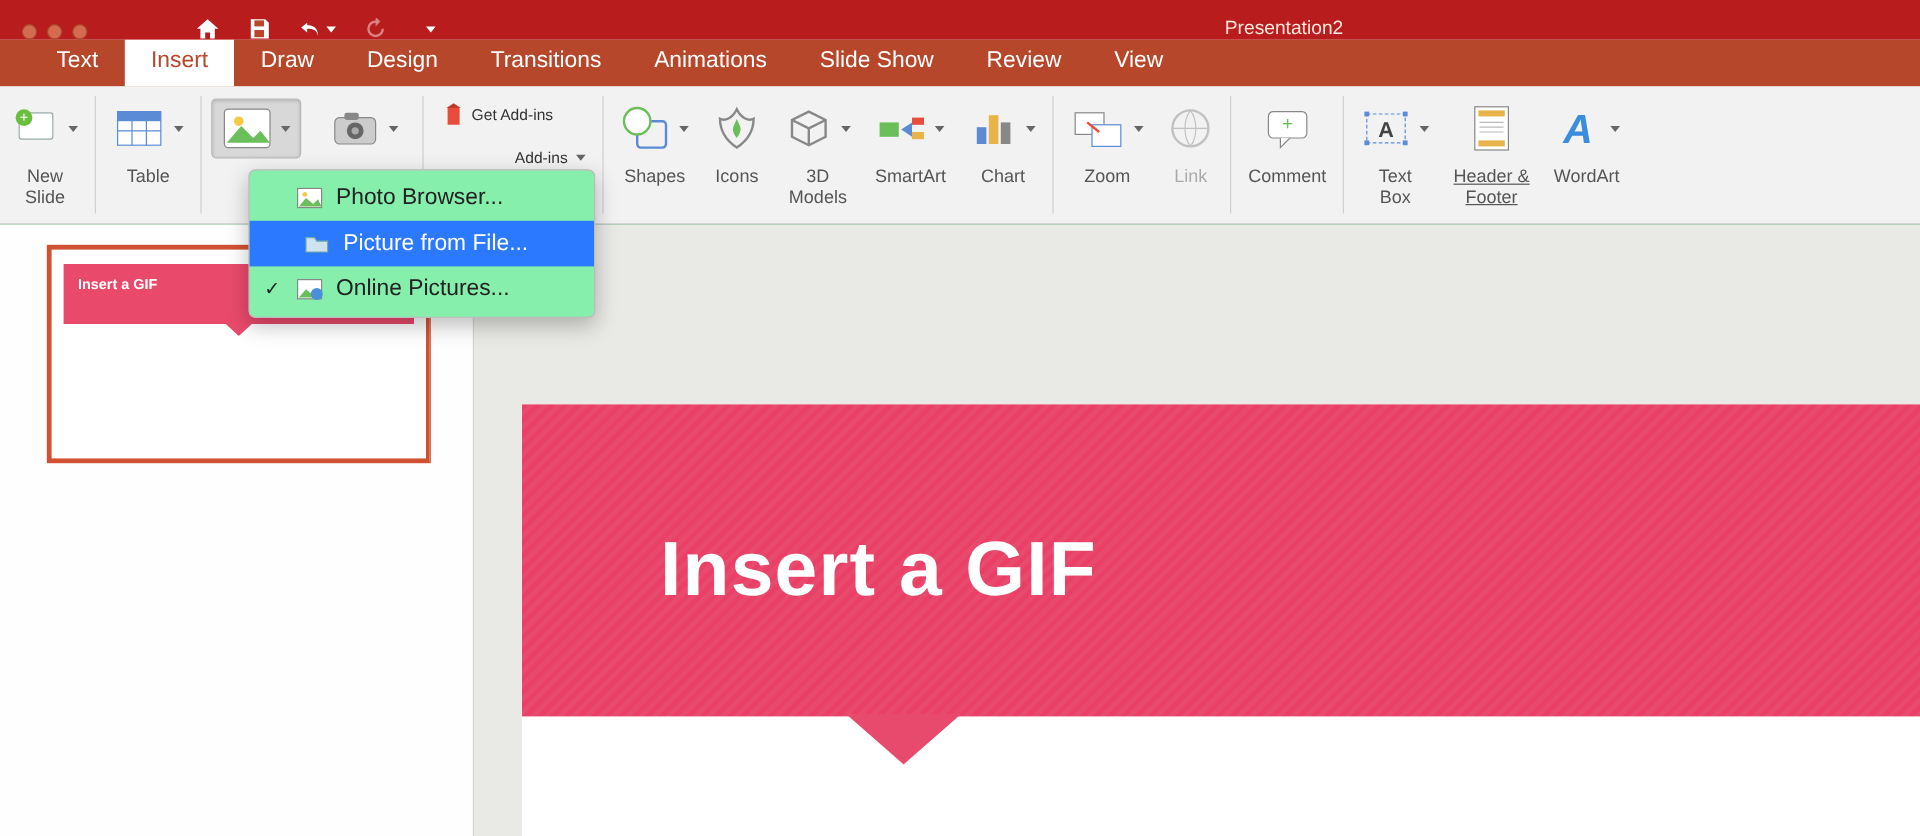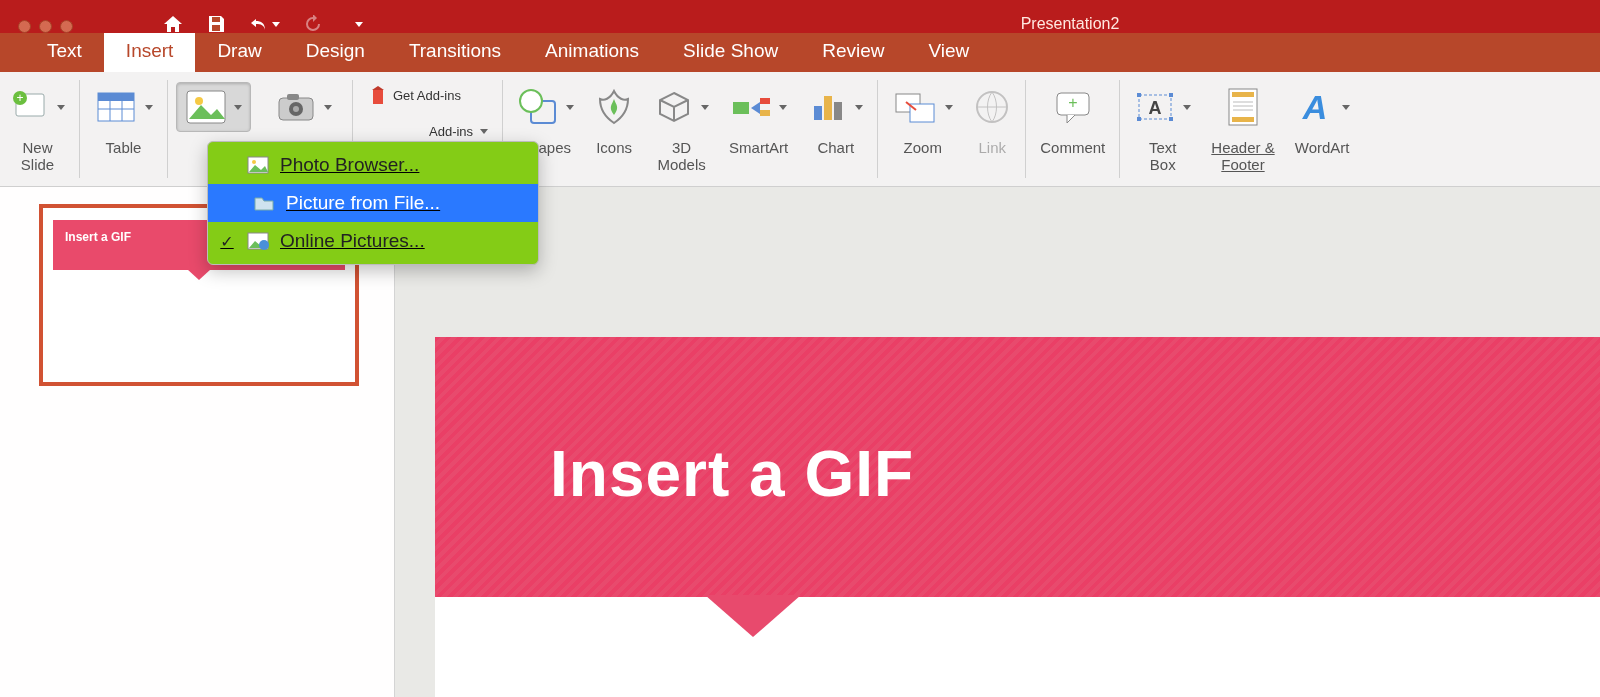--- a/index.html
+++ b/index.html
@@ -24,21 +24,21 @@
   .group .icons { display:flex; align-items:center; gap:4px; height:58px;}
   .group .lbl { font-size:15px; color:#555; text-align:center; line-height:1.1; margin-top:4px;}
   .sep { width:1px; background:#d0d0d0; margin:8px 4px; }
   .ribbon svg { display:block; }
   .bigbtn { display:flex; flex-direction:column; align-items:center; padding:4px 6px; border-radius:4px;}
   .pressed { background:#d8d8d8; border:1px solid #b8b8b8; box-shadow:inset 0 1px 3px rgba(0,0,0,.2); }
   .smallrow { display:flex; align-items:center; gap:4px; font-size:13px; color:#333;}
   .disabled { opacity:.45; }
 
   
-  .menu { position:absolute; top:141px; left:207px; width:332px; background:#84cc16; border:1px solid #bcbcbc; border-radius:6px; box-shadow:0 6px 18px rgba(0,0,0,.25); z-index:50; padding:4px 0;text-decoration:underline;}
+  .menu { position:absolute; top:141px; left:207px; width:289px; background:#86efac; border:1px solid #bcbcbc; border-radius:6px; box-shadow:0 6px 18px rgba(0,0,0,.25); z-index:50; padding:4px 0;}
   .menu .mi { display:flex; align-items:center; height:38px; padding:0 14px 0 10px; font-size:19px; color:#222; gap:10px;}
   .menu .mi .chk { width:18px; text-align:center; font-size:16px;}
   .menu .mi .mic { width:24px; height:22px; display:flex; align-items:center; justify-content:center;}
   .menu .mi .mi-lbl { flex:1; }
   .menu .mi.sel { background:#2a79ff; color:#fff;padding-left:16px; }
 
   
   .workspace { position:absolute; top:187px; left:0; right:0; bottom:0; display:flex; background:#15803d;}
   .sidepanel { width:395px; background:#fffefe; border-right:1px solid #d4d4d4; padding-top:12px;}
   .slideN { position:absolute; left:14px; top:206px; font-size:17px; color:#555; font-weight:600;}

